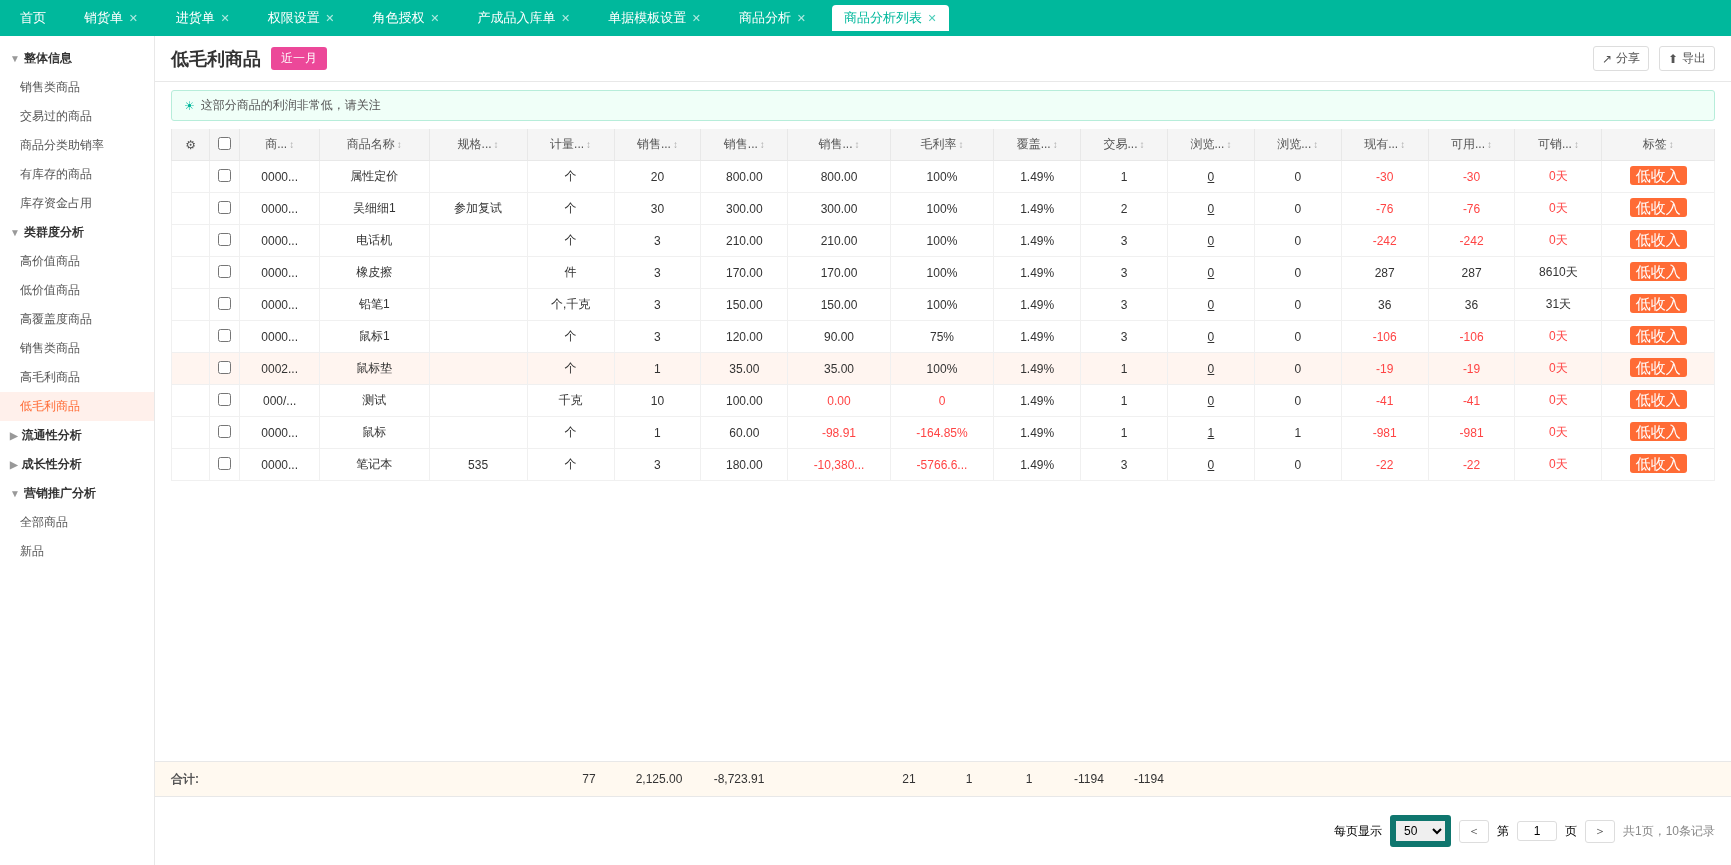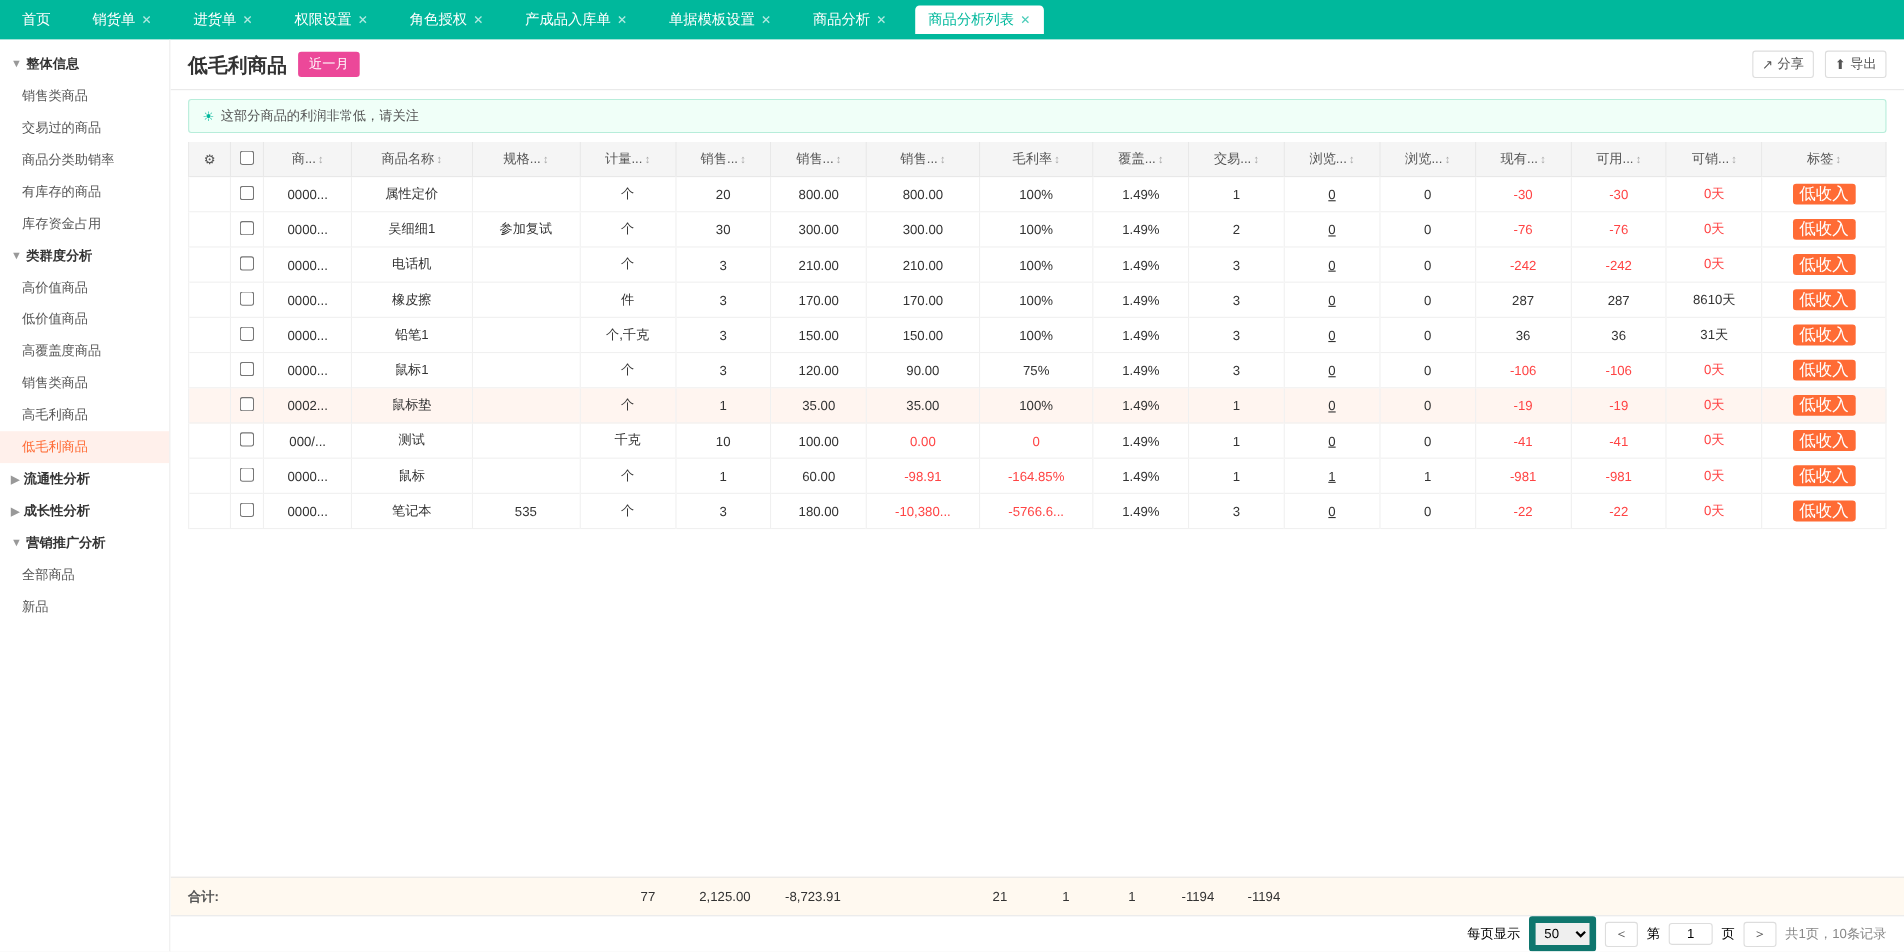--- a/index.html
+++ b/index.html
@@ -202,21 +202,21 @@
       padding: 4px 6px;
       text-align: center;
       color: #333;
       white-space: nowrap;
     }
 
     
     .pagination-bar {
       background: #fff;
       border-top: 1px solid #e8e8e8;
-      padding: 0 16px;
+      padding: 18px 16px;
       display: flex;
       align-items: center;
       justify-content: flex-end;
       gap: 8px;
     }
     .page-size-select {
       border: 6px solid #0f766e;
       border-radius: 3px;
       padding: 2px 4px;
       font-size: 12px;

